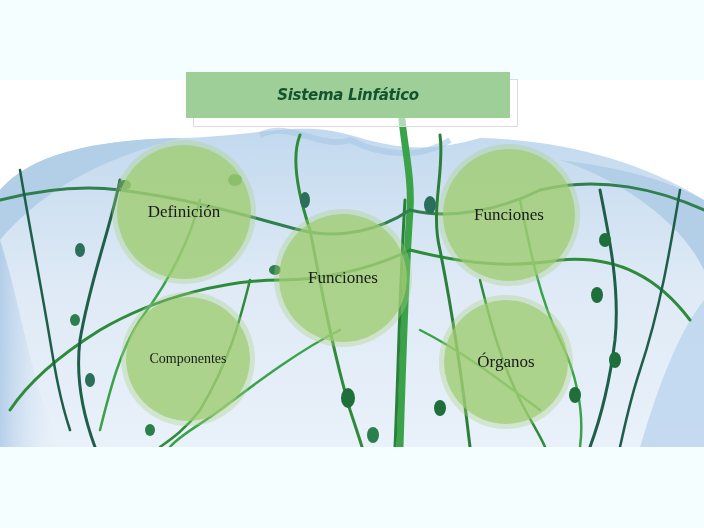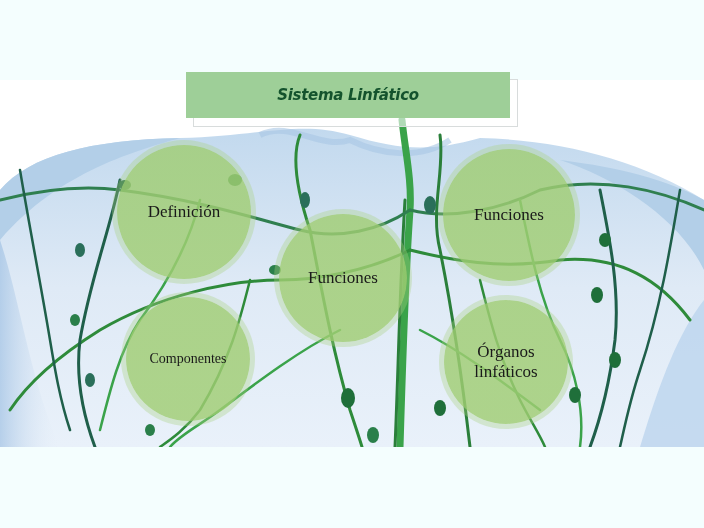--- a/index.html
+++ b/index.html
@@ -124,15 +124,14 @@
   <span class="bubble-label">Funciones</span>
 </div>
 
 <div class="bubble" style="left:126px; top:297px; width:124px; height:124px;">
   <span class="bubble-label small">Componentes</span>
 </div>
 
 <div class="bubble" style="left:444px; top:300px; width:124px; height:124px;justify-content:center;">
   <span class="bubble-label">
     <span>Órganos</span><br>
-    <span>linfáticos</span>
   </span>
 </div>
 
 </body></html>

